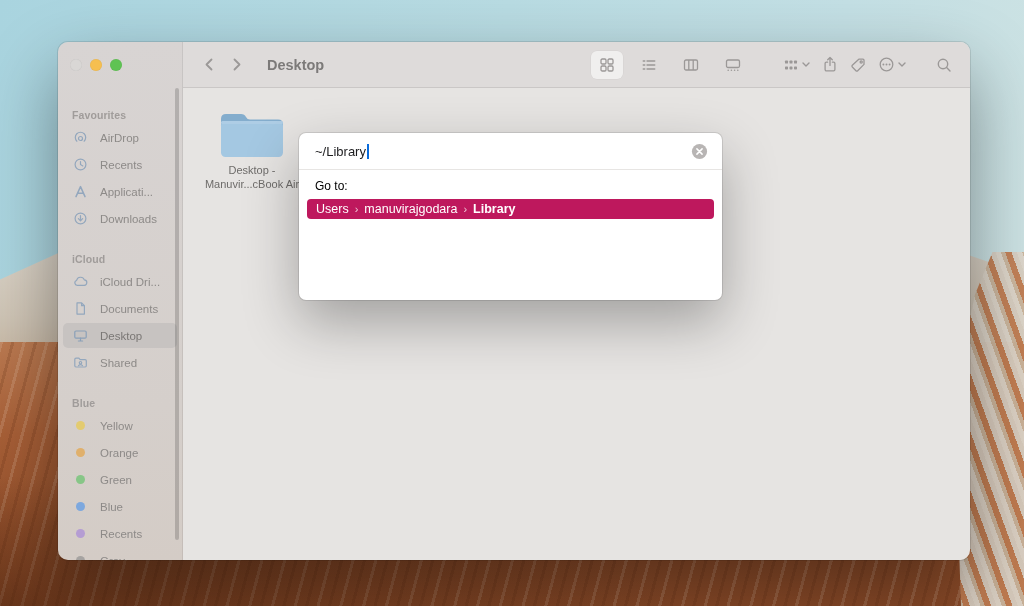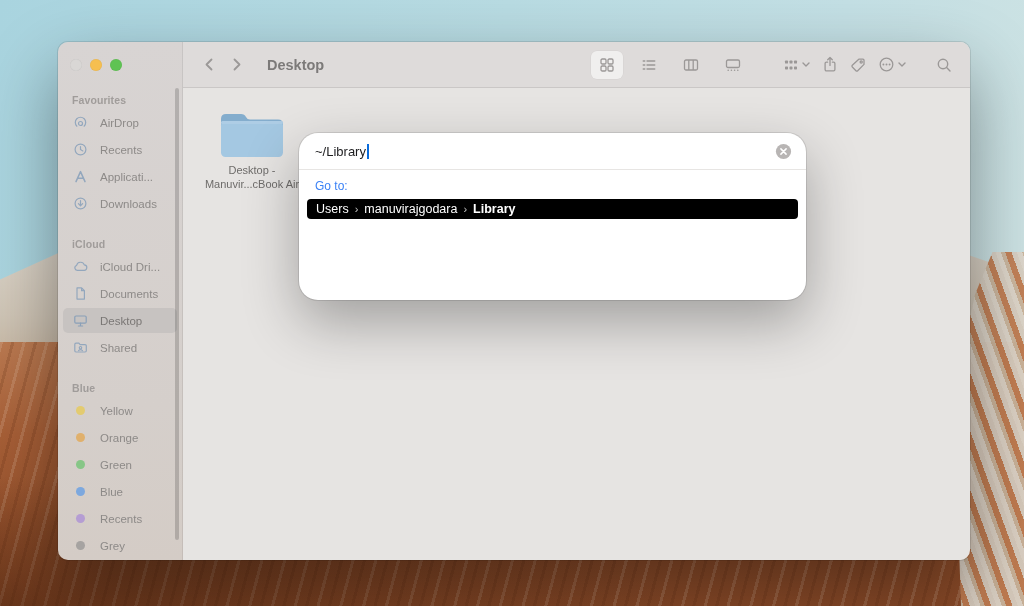--- a/index.html
+++ b/index.html
@@ -29,21 +29,21 @@
     box-shadow:0 30px 70px rgba(0,0,0,.40), 0 0 0 1px rgba(0,0,0,.10); }
 
   
   .sidebar { position:relative; width:125px; flex:none;
     background:linear-gradient(180deg,#d8d4d3 0%,#d5cfcb 70%,#d4ccc6 100%);
     border-right:1px solid rgba(0,0,0,.07); overflow:hidden; }
   .traffic-lights { position:absolute; left:12px; top:17px; display:flex; gap:8px; }
   .tl { width:12px; height:12px; border-radius:50%; box-shadow:inset 0 0 1px rgba(0,0,0,.15); }
   .side-scroll { position:absolute; right:3px; top:46px; height:452px; width:4px;
     border-radius:2px; background:rgba(0,0,0,.17); }
-  .side-content { padding-top:50px; }
+  .side-content { padding-top:65px; }
   .shead { height:16px; padding-left:14px; font-size:10.5px; font-weight:700;
     color:#a09c9a; display:flex; align-items:center; letter-spacing:.1px; }
   .srow { height:25px; margin:2px 5px; padding-left:9px; display:flex; align-items:center;
     gap:12px; border-radius:5px; font-size:11.5px; color:#8d8a88; }
   .srow.selected { background:#c7c3c1; color:#7a7775; }
   .sicon { width:16px; height:15px; flex:none; display:flex; align-items:center; justify-content:center; }
   .sgap { height:18px; }
   .tagdot { width:9px; height:9px; border-radius:50%; flex:none; }
   .tagdot.outline { background:transparent !important; border:1.2px solid #a6a3a1; }
 
@@ -59,29 +59,29 @@
   .tbtn.selected { background:rgba(255,255,255,.55); box-shadow:0 0 0 .5px rgba(0,0,0,.04); }
   .actions { display:flex; align-items:center; gap:12px; margin-left:34px; }
   .withchev { display:flex; align-items:center; gap:3px; }
   .searchwrap { margin-left:30px; }
 
   .content { position:relative; flex:1; }
   .folder-tile { position:absolute; left:14px; top:16px; width:110px; text-align:center; }
   .folder-label { margin-top:4px; font-size:11px; line-height:13.5px; color:#6e6c6a; }
 
   
-  .goto-dialog { position:absolute; left:299px; top:133px; width:507px; height:167px;
-    background:#ffffff; border-radius:19px; z-index:50;
+  .goto-dialog { position:absolute; left:299px; top:133px; width:423px; height:167px;
+    background:#ffffff; border-radius:7px; z-index:50;
     box-shadow:0 22px 55px rgba(0,0,0,.30), 0 0 0 1px rgba(0,0,0,.10); }
   .dlg-inputrow { height:36px; display:flex; align-items:center; padding:0 14px 0 16px; }
   .dlg-input { flex:1; display:flex; align-items:center; font-size:13px; color:#1d1d1f; }
   .caret { width:2px; height:15px; margin-left:1px; }
   .dlg-close { width:17px; height:17px; flex:none; display:flex; }
   .dlg-divider { height:1px; background:#e7e5e3; }
-  .dlg-goto { padding:9px 16px 6px; font-size:12px; color:#3b82f6; }
+  .dlg-goto { padding:9px 16px 6px; font-size:12px; color:#000000; }
   .dlg-suggestion { margin:0 8px; height:20px; border-radius:4px; display:flex;
     align-items:center; padding:0 9px; gap:6px; font-size:12.5px; color:#ffffff; }
   .dlg-suggestion .sep { opacity:.75; font-size:11px; }
   .dlg-suggestion .strong { font-weight:700; }
 
   svg { display:block; }
 </style>
 </head>
 <body>
 
@@ -360,20 +360,20 @@
     </div>
     <span class="dlg-close">
       <svg width="17" height="17" viewBox="0 0 17 17">
         <circle cx="8.5" cy="8.5" r="7.6" fill="#b8b5b4"></circle>
         <path d="M5.9 5.9 L11.1 11.1 M11.1 5.9 L5.9 11.1" stroke="#ffffff" stroke-width="1.5" stroke-linecap="round"></path>
       </svg>
     </span>
   </div>
   <div class="dlg-divider"></div>
   <div class="dlg-goto">Go to:</div>
-  <div class="dlg-suggestion" style="background-color: #000000;">
+  <div class="dlg-suggestion" style="background-color: #be185d;">
     <span>Users</span>
     <span class="sep">›</span>
     <span>manuvirajgodara</span>
     <span class="sep">›</span>
     <span class="strong">Library</span>
   </div>
 </div>
 
 </body></html>

